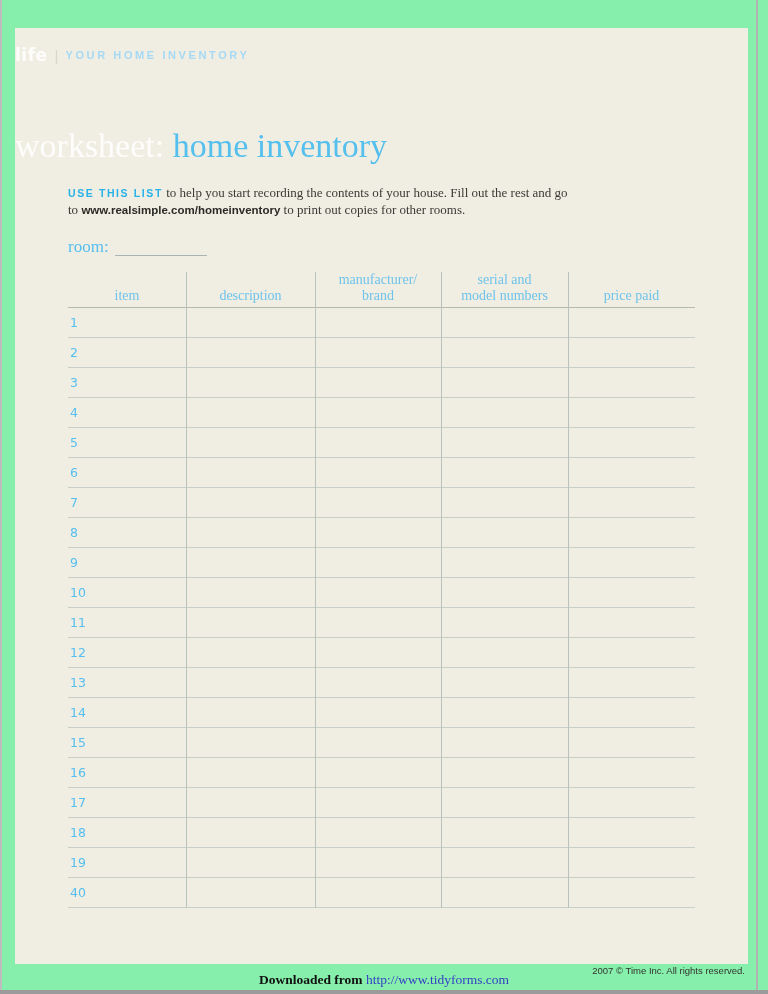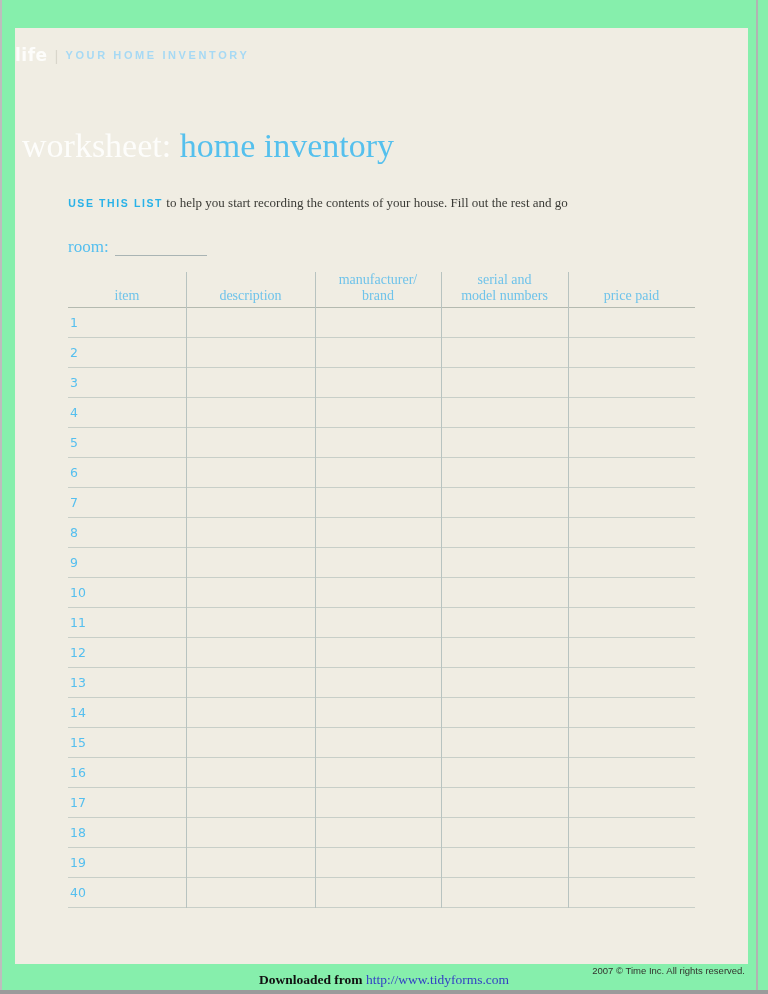--- a/index.html
+++ b/index.html
@@ -15,24 +15,24 @@
   .edge.right{left:756px;top:0;width:2px;height:994px;background:#b2b2b2;}
   .edge.bottom{left:0;top:990px;width:768px;height:4px;background:#9b9b9b;}
   .page{position:absolute;left:15px;top:28px;width:733px;height:936px;background:var(--page-bg,#f0ede3);}
   
   .masthead{position:absolute;left:0;top:17px;height:20px;display:flex;align-items:center;}
   .logo{font-family:"DejaVu Sans",sans-serif;font-weight:bold;font-size:17px;color:var(--white-text,#fdfdfb);letter-spacing:0.5px;}
   .mast-divider{color:#d9d6cb;font-family:"Liberation Sans",sans-serif;font-size:15px;margin:0 7px 0 7px;font-weight:normal;}
   .tagline{font-family:"Liberation Sans",sans-serif;font-weight:bold;font-size:11px;letter-spacing:2.6px;color:var(--tagline,#a6d9f4);}
   
   .title{position:absolute;left:0;top:98px;font-size:34px;line-height:40px;font-weight:normal;white-space:nowrap;}
-  .title .t-prefix{color:var(--white-text,#fdfdfb);margin-left:7px;}
+  .title .t-prefix{color:var(--white-text,#fdfdfb);}
   .title .t-highlight{color:var(--accent,#55c0ed);}
   
-  .intro{position:absolute;left:53px;top:167px;width:500px;font-size:13px;line-height:16.5px;color:var(--text,#3a3a35);text-align:center;}
+  .intro{position:absolute;left:53px;top:157px;width:500px;font-size:13px;line-height:16.5px;color:var(--text,#3a3a35);}
   .lead{font-family:"Liberation Sans",sans-serif;font-weight:bold;font-size:10.5px;letter-spacing:1.6px;color:var(--lead,#29b2e8);}
   .url{font-family:"Liberation Sans",sans-serif;font-weight:bold;font-size:11.5px;color:#2b2b26;}
   
   .room-row{position:absolute;left:53px;top:209px;display:flex;align-items:flex-end;}
   .room-label{font-size:17px;color:var(--num-blue,#55bfef);line-height:19px;}
   .room-blank{display:inline-block;width:92px;border-bottom:1px solid #a9b4b4;height:17px;margin-left:6px;}
   
   .tbl{position:absolute;left:53px;top:240px;width:627px;}
   .thead{display:flex;height:40px;border-bottom:1px solid var(--hline,#b4bab0);}
   .th{display:flex;flex-direction:column;justify-content:flex-end;align-items:center;text-align:center;
@@ -65,20 +65,21 @@
     <div class="masthead">
       <span class="logo">life</span>
       <span class="mast-divider">|</span>
       <span class="tagline">YOUR HOME INVENTORY</span>
     </div>
 
     <h1 class="title"><span class="t-prefix">worksheet: </span><span class="t-highlight">home inventory</span></h1>
 
     <div class="intro">
       <div><span class="lead">USE THIS LIST</span><span> to help you start recording the contents of your house. Fill out the rest and go</span></div>
+      <div><span>to </span><span class="url">www.realsimple.com/homeinventory</span><span> to print out copies for other rooms.</span></div>
     </div>
 
     <div class="room-row">
       <span class="room-label">room:</span>
       <span class="room-blank"></span>
     </div>
 
     <div class="tbl">
       <div class="thead">
         <div class="th">

